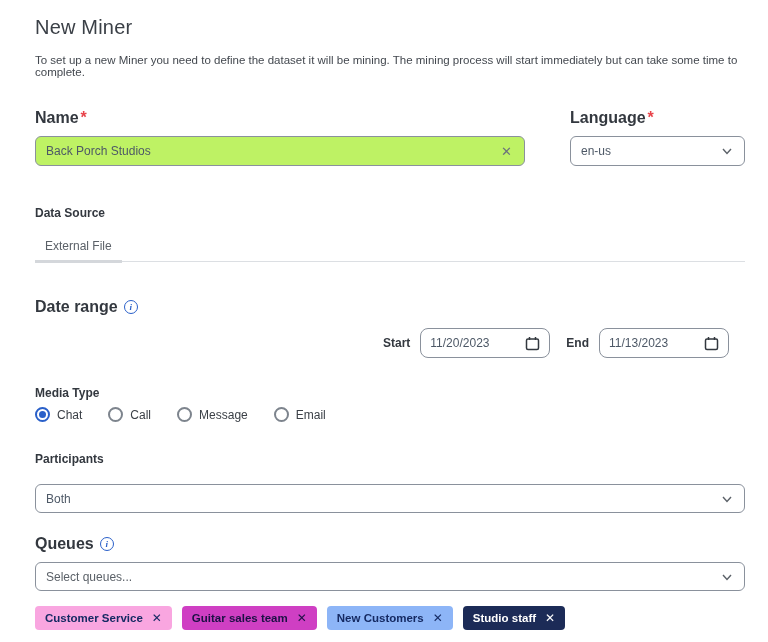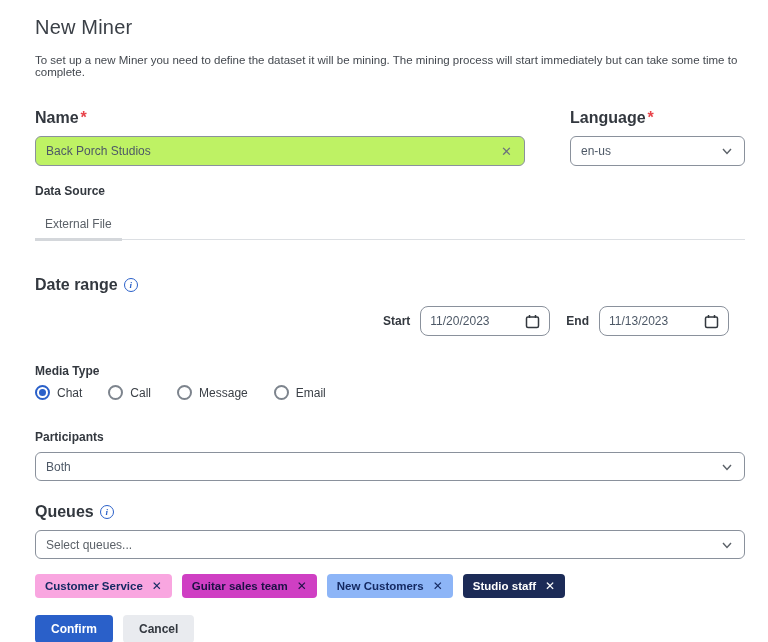--- a/index.html
+++ b/index.html
@@ -33,21 +33,21 @@
 
   .select-box {
     margin-top: 9px; height: 30px; border: 1px solid #8a919c; border-radius: 6px;
     display: flex; align-items: center; justify-content: space-between;
     padding: 0 10px; background: #fff; font-size: 12px; color: #4d5866; cursor: pointer;
   }
   .chevron { width: 14px; height: 14px; flex: none; }
   .chevron svg { display: block; }
 
   
-  .section-label { margin-top: 18px; font-size: 12px; font-weight: bold; }
+  .section-label { margin-top: 40px; font-size: 12px; font-weight: bold; }
   .tabs { display: flex; margin-top: 13px; border-bottom: 1px solid #dcdfe3; }
   .tab {
     font-size: 12px; padding: 6px 10px 7px 10px; color: #5b6168; cursor: pointer;
     border-bottom: 3px solid transparent; margin-bottom: -2px; margin-right: 18px;
   }
   .tab.active { font-weight: bold; color: #33383f; border-bottom-color: #2a60c9; }
   .tab:not(.active) { border-bottom-color: #d4d7db; }
 
   
   .label-with-info { margin-top: 36px; display: flex; align-items: center; gap: 6px; }
@@ -76,21 +76,21 @@
     width: 15px; height: 15px; border: 2px solid #7d848d; border-radius: 50%;
     display: inline-flex; align-items: center; justify-content: center; background: #fff;
   }
   .radio-opt.selected .radio-circle { border-color: #2a60c9; }
   .radio-dot { width: 7px; height: 7px; border-radius: 50%; background: transparent; }
   .radio-opt.selected .radio-dot { background: #2a60c9; }
   .radio-opt .opt-label { font-size: 12px; color: #3b4047; }
 
   
   .block-label { margin-top: 30px; font-size: 12px; font-weight: bold; }
-  .full-select { width: 710px; height: 29px; margin-top: 8px; }
+  .full-select { width: 710px; height: 29px; margin-top: 18px; }
   .placeholder { color: #5b6168; }
 
   
   .tag-row { display: flex; align-items: center; margin-top: 15px; gap: 10px; }
   .tag {
     height: 24px; border-radius: 4px; display: inline-flex; align-items: center;
     padding: 0 10px; font-size: 11.5px; font-weight: bold; gap: 9px;
   }
   .tag .tag-x { font-size: 12px; font-weight: bold; cursor: pointer; }
 

